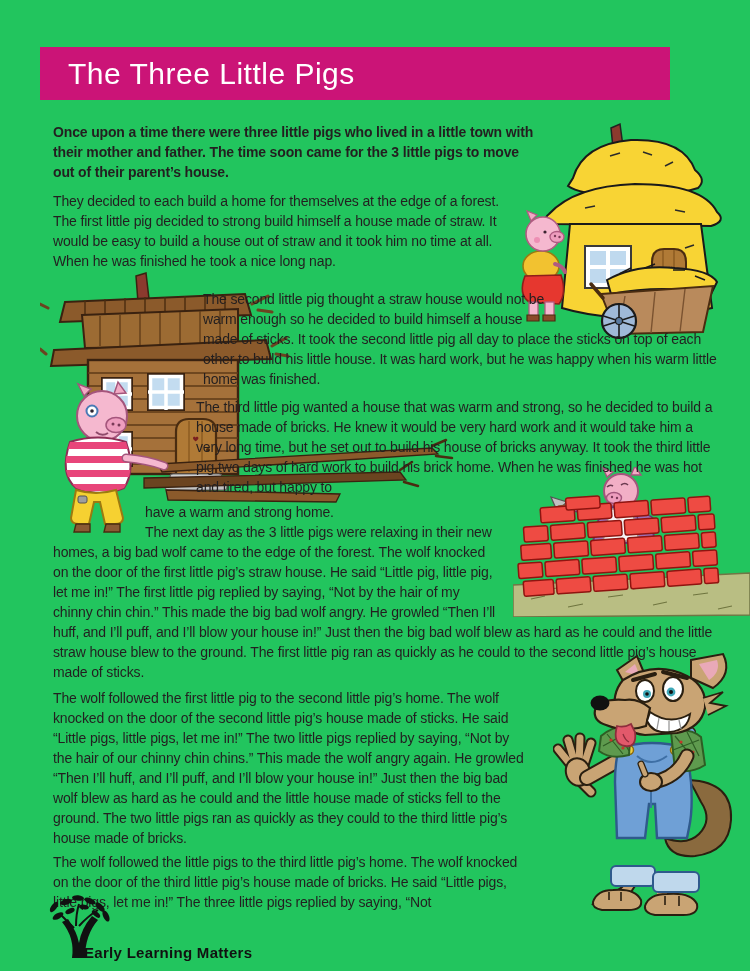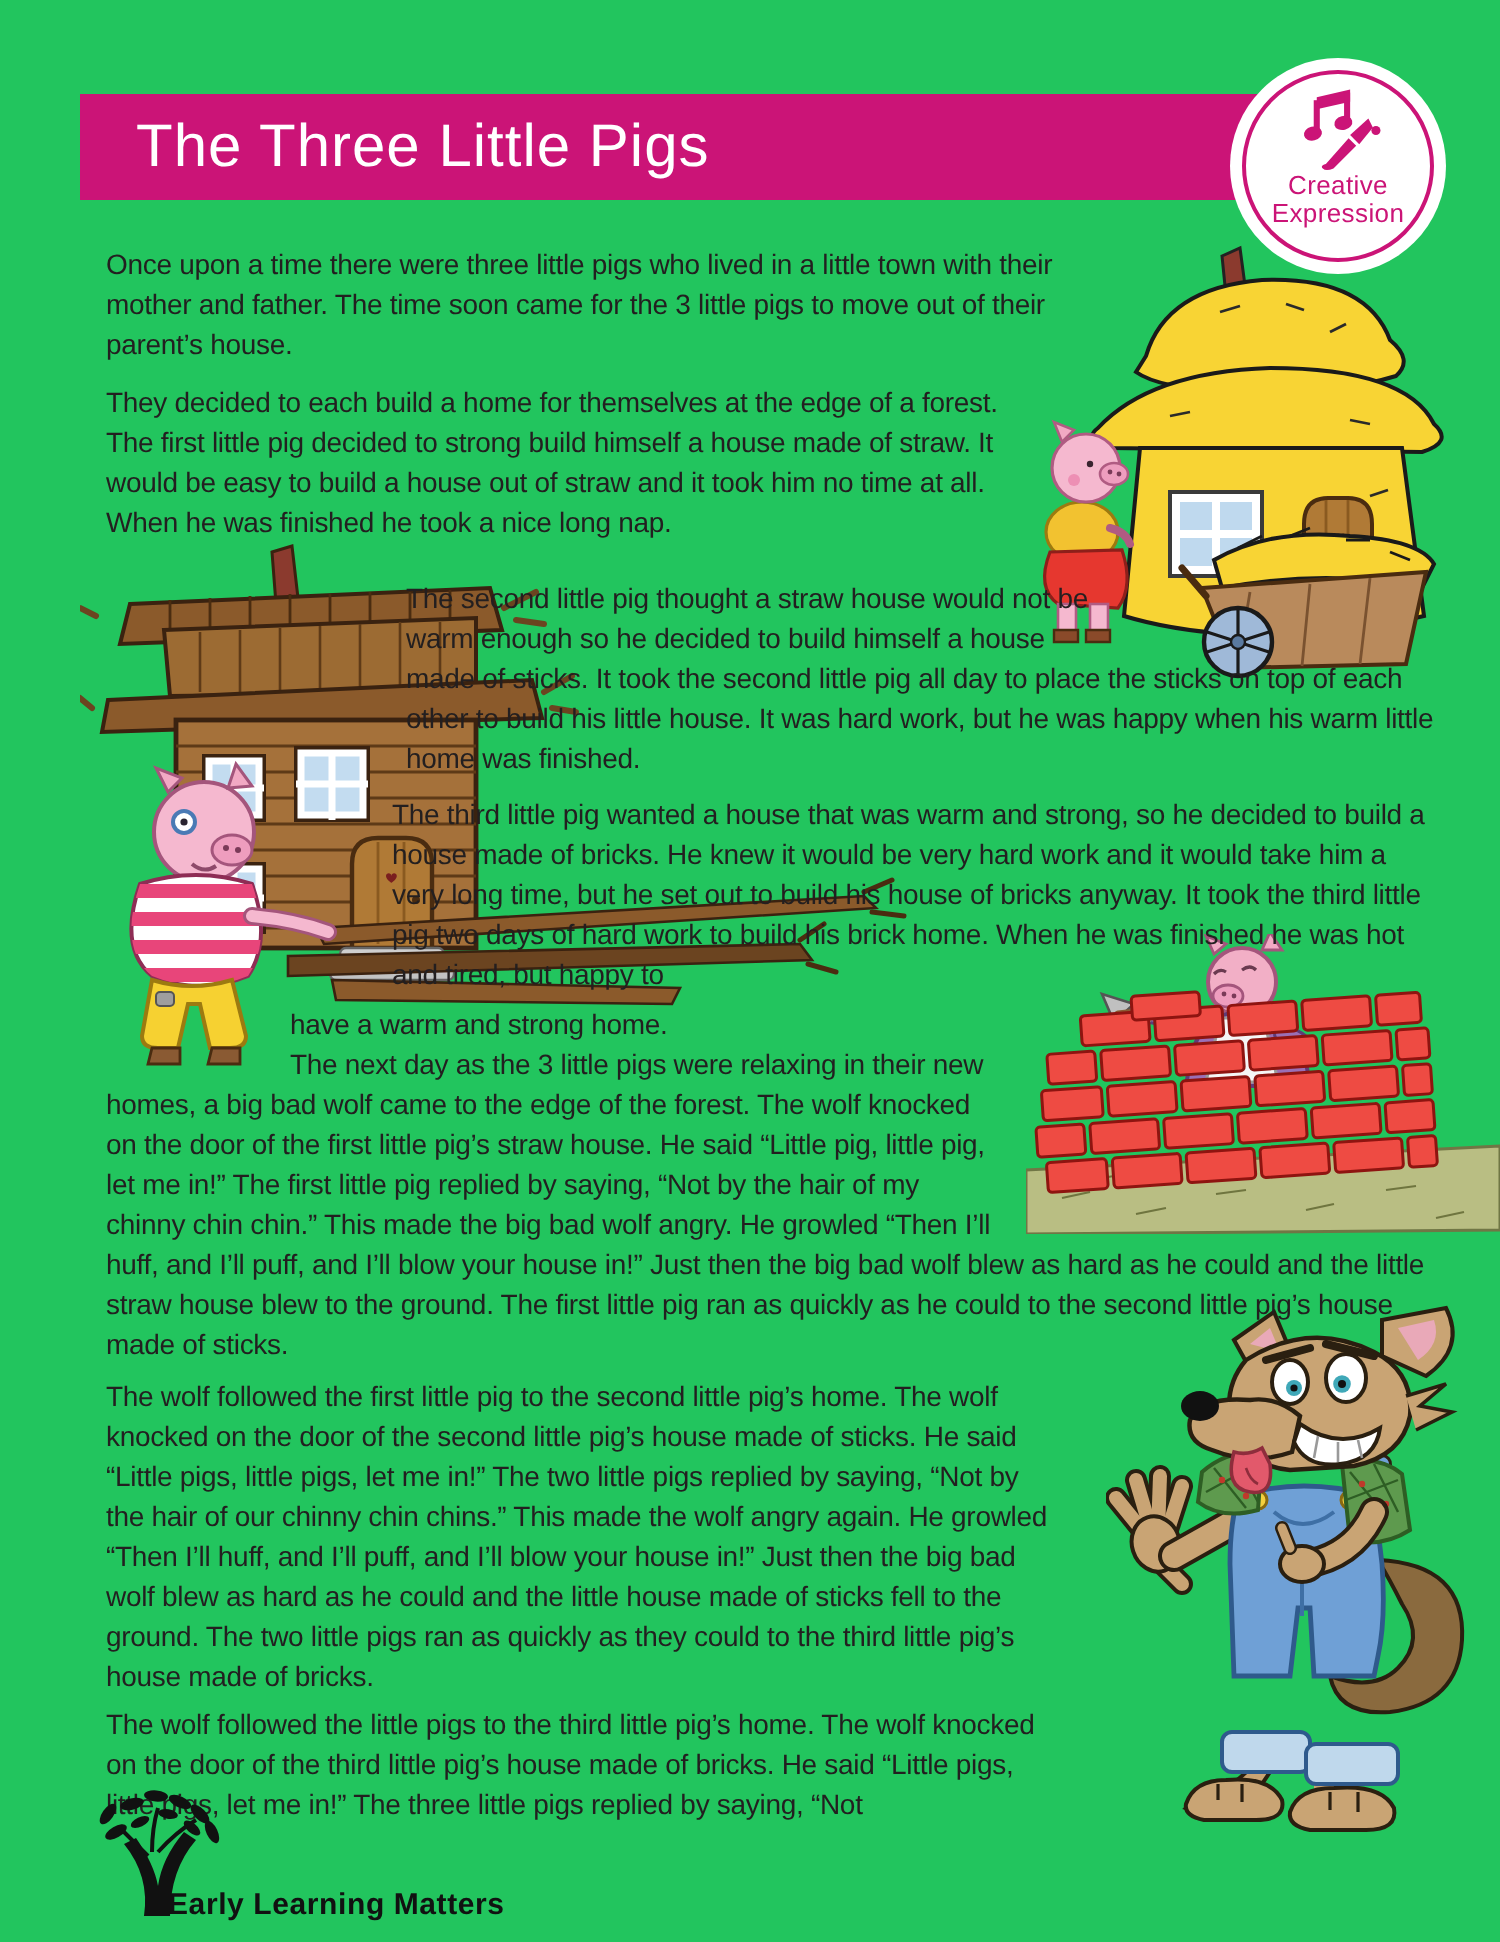--- a/index.html
+++ b/index.html
@@ -31,21 +31,21 @@
   .badge svg { margin-top:12px; }
   .badge-text {
     margin-top:1px; text-align:center; color:var(--accent);
     font-size:13px; line-height:14px; letter-spacing:.2px;
   }
   
   .para, .line-closing {
     position:absolute; z-index:2;
     font-size:14px; line-height:20px; letter-spacing:-0.15px; color:var(--ink);
   }
-  .p1 { left:53px; top:122px; width:482px; }
+  .p1 { left:53px; top:122px; width:482px;font-weight:bold; }
   .p2 { left:53px; top:191px; width:467px; }
   .p3 { left:203px; top:289px; width:517px; }
   .p4 { left:196px; top:397px; width:519px; }
   .line-closing { left:145px; top:502px; width:300px; }
   .p5 { left:53px; top:522px; width:676px; text-indent:92px; }
   .p6 { left:53px; top:688px; width:472px; }
   .p7 { left:53px; top:852px; width:472px; }
   .sp { float:right; }
   .sp3 { width:175px; height:40px; }
   .sp5 { width:228px; height:100px; }
@@ -69,40 +69,20 @@
 </style>
 </head>
 <body>
 
 <div class="page">
 
   <div class="header-bar">
     <h1>The Three Little Pigs</h1>
   </div>
 
-  <div class="badge">
-    <svg width="46" height="44" viewBox="0 0 60 58">
-      <g fill="#CB1477">
-        <path d="M16,10 L38,5 L38,13 L16,18 Z"></path>
-        <rect x="14" y="12" width="4" height="22"></rect>
-        <rect x="34" y="7" width="4" height="20"></rect>
-        <ellipse cx="13.5" cy="34" rx="6" ry="4.6" transform="rotate(-14 13.5 34)"></ellipse>
-        <ellipse cx="33.5" cy="27" rx="6" ry="4.6" transform="rotate(-14 33.5 27)"></ellipse>
-      </g>
-      <g>
-        <path d="M22,54 L37,37 L42,42 L27,57 Q22,59 20,57 Q18,55 22,54 Z" fill="#CB1477"></path>
-        <path d="M38,35 L50,24 L53,30 L44,41 Z" fill="#CB1477"></path>
-        <circle cx="55" cy="32" r="3" fill="#CB1477"></circle>
-      </g>
-    </svg>
-    <div class="badge-text">
-      <div>Creative</div>
-      <div>Expression</div>
-    </div>
-  </div>
 
   <p class="para p1"><span>Once upon a time there were three little pigs who lived in a little town with their mother and father. The time soon came for the 3 little pigs to move out of their parent’s house.</span></p>
   <p class="para p2"><span>They decided to each build a home for themselves at the edge of a forest. The first little pig decided to strong build himself a house made of straw. It would be easy to build a house out of straw and it took him no time at all. When he was finished he took a nice long nap.</span></p>
   <p class="para p3"><span class="sp sp3"></span><span>The second little pig thought a straw house would not be warm enough so he decided to build himself a house made of sticks. It took the second little pig all day to place the sticks on top of each other to build his little house. It was hard work, but he was happy when his warm little home was finished.</span></p>
   <p class="para p4"><span>The third little pig wanted a house that was warm and strong, so he decided to build a house made of bricks. He knew it would be very hard work and it would take him a very long time, but he set out to build his house of bricks anyway. It took the third little pig two days of hard work to build his brick home. When he was finished he was hot and tired, but happy to</span></p>
   <p class="line-closing">have a warm and strong home.</p>
   <p class="para p5"><span class="sp sp5"></span><span>The next day as the 3 little pigs were relaxing in their new homes, a big bad wolf came to the edge of the forest. The wolf knocked on the door of the first little pig’s straw house.  He said “Little pig, little pig, let me in!” The first little pig replied by saying, “Not by the hair of my chinny chin chin.” This made the big bad wolf angry. He growled “Then I’ll huff, and I’ll puff, and I’ll blow your house in!” Just then the big bad wolf blew as hard as he could and the little straw house blew to the ground. The first little pig ran as quickly as he could to the second little pig’s house made of sticks.</span></p>
   <p class="para p6"><span>The wolf followed the first little pig to the second little pig’s home. The wolf knocked on the door of the second little pig’s house made of sticks.  He said “Little pigs, little pigs, let me in!” The two little pigs replied by saying, “Not by the hair of our chinny chin chins.” This made the wolf angry again. He growled “Then I’ll huff, and I’ll puff, and I’ll blow your house in!” Just then the big bad wolf blew as hard as he could and the little house made of sticks fell to the ground. The two little pigs ran as quickly as they could to the third little pig’s house made of bricks.</span></p>
   <p class="para p7"><span>The wolf followed the little pigs to the third little pig’s home. The wolf knocked on the door of the third little pig’s house made of bricks.  He said “Little pigs, little pigs, let me in!” The three little pigs replied by saying, “Not</span></p>
 

